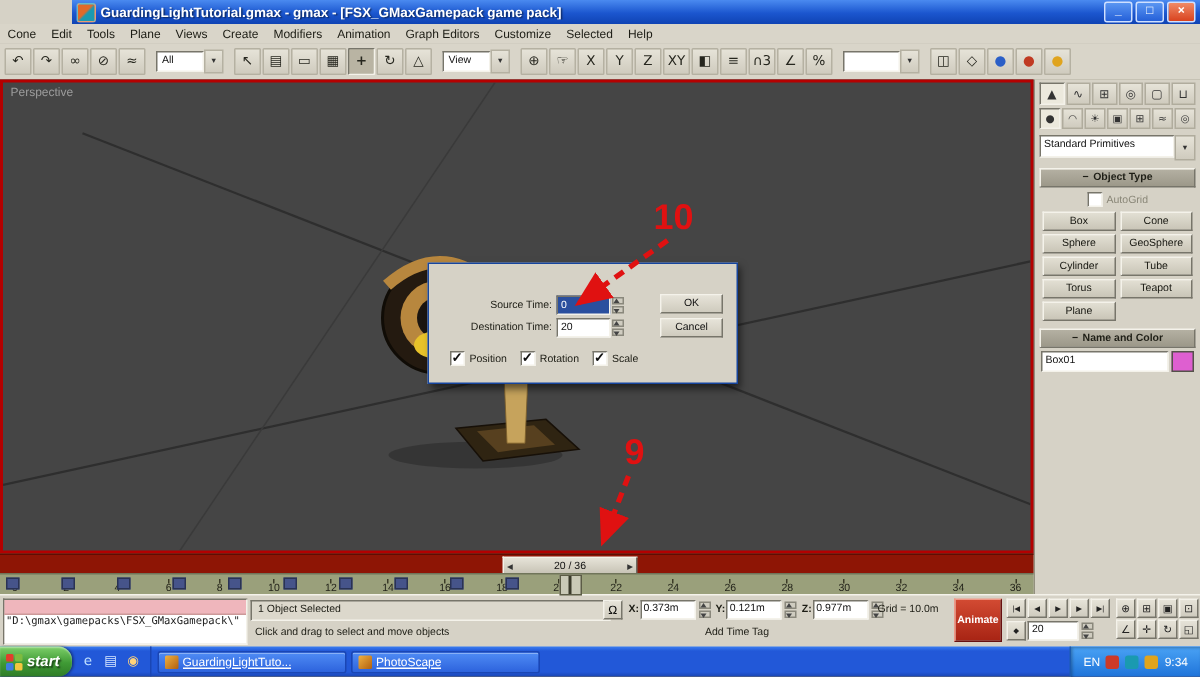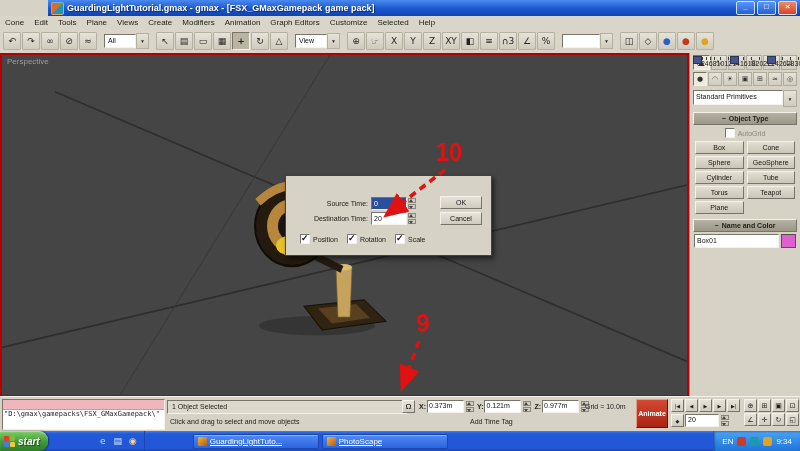--- a/index.html
+++ b/index.html
@@ -34,21 +34,21 @@
   .ticon.active{background:#b9b4a3;border-color:#77756a #f4f2ea #f4f2ea #77756a;font-weight:bold;}
   .tsep{width:5px;}
   .tdrop{height:14px;display:flex;align-items:center;}
   .dval{background:#fff;border:1px solid;border-color:#77756a #f4f2ea #f4f2ea #77756a;
     font-size:7px;height:12px;line-height:11px;padding:0 3px;min-width:24px;color:#111;}
   .darr{width:11px;height:14px;background:linear-gradient(#e6e3d8,#cfcbbe);
     border:1px solid #b5b1a2;font-size:5px;display:flex;align-items:center;justify-content:center;color:#333;}
 
   
   .main{position:absolute;top:53px;left:0;right:0;bottom:54px;display:flex;}
-  .vcol{width:689px;flex:none;display:flex;}
+  .vcol{width:689px;flex:none;display:flex;flex-direction:column;}
   .viewport{flex:1;position:relative;background:#454545;border:2px solid #b40000;overflow:hidden;}
   .vp-label{position:absolute;left:5px;top:2px;color:#9c9c9c;font-size:8px;z-index:6;}
   .scene{position:absolute;inset:0;width:100%;height:100%;z-index:1;}
   .gline{stroke:#2e2e2e;stroke-width:1.5;}
   .gline.faint{stroke:#3a3a3a;stroke-width:1;}
   .annot{position:absolute;inset:0;width:100%;height:100%;z-index:30;pointer-events:none;}
   .aline{stroke:#e01111;stroke-width:3.5;stroke-dasharray:7 5;fill:none;}
   .atext{fill:#e01111;font-size:24px;font-weight:bold;text-anchor:middle;
     font-family:"Liberation Sans",sans-serif;}
 
@@ -161,21 +161,21 @@
     border-color:#f4f2ea #77756a #77756a #f4f2ea;}
   .timefield{width:28px;height:11px;background:#fff;border:1px solid;line-height:10px;padding:0 2px;
     border-color:#77756a #f4f2ea #f4f2ea #77756a;color:#111;}
   .nav{position:absolute;left:744px;top:2px;display:grid;grid-template-columns:repeat(4,13px);gap:1px;}
   .navbtn{width:13px;height:13px;font-size:7px;padding:0;color:#222;
     font-family:"DejaVu Sans",sans-serif;background:linear-gradient(#e6e3d8,#cfcbbe);
     border:1px solid;border-color:#f4f2ea #77756a #77756a #f4f2ea;}
 
   
   .taskbar{position:absolute;left:0;right:0;bottom:0;height:20px;display:flex;align-items:center;
-    background:linear-gradient(180deg,#3a7ef2 0%,#2258d8 15%,#2258d8 85%,#1a46b4 100%);gap:44px;}
+    background:linear-gradient(180deg,#3a7ef2 0%,#2258d8 15%,#2258d8 85%,#1a46b4 100%);}
   .startbtn{height:20px;flex:none;border:none;border-radius:0 9px 9px 0;cursor:default;
     background:linear-gradient(180deg,#7ed06a,#3f9a35 55%,#2f7d27);color:#fff;font-style:italic;
     font-weight:bold;font-size:10px;display:flex;align-items:center;gap:3px;padding:0 8px 0 4px;
     box-shadow:inset 0 1px 1px #ffffff66,1px 0 2px #00000077;text-shadow:1px 1px 1px #00000088;}
   .flag{width:11px;height:11px;display:grid;grid-template-columns:1fr 1fr;grid-template-rows:1fr 1fr;gap:1px;}
   .flag i{border-radius:1px;}
   .flag i:nth-child(1){background:#e23d2c;}.flag i:nth-child(2){background:#7ebb3f;}
   .flag i:nth-child(3){background:#3f7ee0;}.flag i:nth-child(4){background:#f3c63f;}
   .qlaunch{display:flex;gap:3px;padding:0 5px;align-items:center;height:100%;
     border-right:1px solid #1a46b4;}

